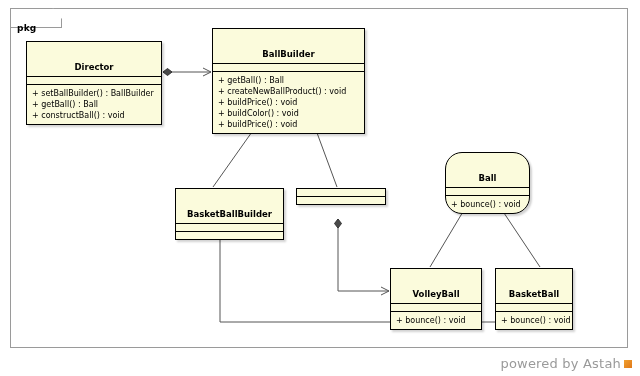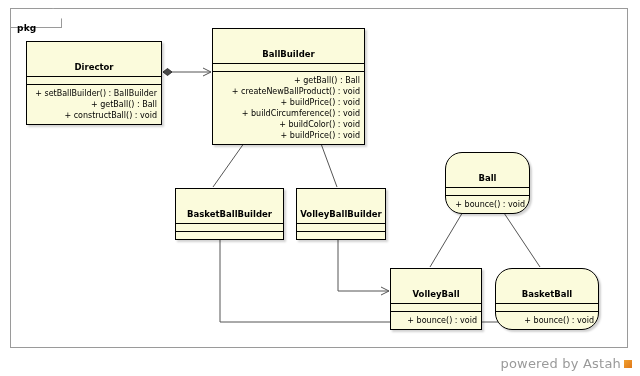--- a/index.html
+++ b/index.html
@@ -63,21 +63,20 @@
     font-size: 8.5px;
     font-weight: bold;
     color: #000000;
     padding: 20px 2px 4px 2px;
     line-height: 10px;
     border-bottom: 1px solid #000000;
   }
   .cls-compartment {
     border-bottom: 1px solid #000000;
     padding: 3px 4px 3px 5px;
-    text-align: right;
   }
   .cls-compartment:last-child {
     border-bottom: none;
   }
   .cls-compartment.empty {
     height: 7px;
     padding: 0;
   }
   .member {
     font-size: 8px;
@@ -183,55 +182,53 @@
     </div>
   </div>
 
   <div class="umlclass" style="left:212px; top:28px; width:153px;">
     <div class="cls-name">BallBuilder</div>
     <div class="cls-compartment empty"></div>
     <div class="cls-compartment">
       <div class="member">+ getBall() : Ball</div>
       <div class="member">+ createNewBallProduct() : void</div>
       <div class="member">+ buildPrice() : void</div>
-      <div class="member">+ buildCircumference() : void</div>
       <div class="member">+ buildColor() : void</div>
       <div class="member">+ buildPrice() : void</div>
     </div>
   </div>
 
   <div class="umlclass" style="left:175px; top:188px; width:109px;">
     <div class="cls-name">BasketBallBuilder</div>
     <div class="cls-compartment empty"></div>
     <div class="cls-compartment empty"></div>
   </div>
 
   <div class="umlclass" style="left:296px; top:188px; width:90px;">
-    <div class="cls-name">VolleyBallBuilder</div>
     <div class="cls-compartment empty"></div>
     <div class="cls-compartment empty"></div>
   </div>
 
   <div class="umlclass" style="left:445px; top:152px; width:85px;border-radius:17px;">
     <div class="cls-name">Ball</div>
     <div class="cls-compartment empty"></div>
     <div class="cls-compartment">
       <div class="member">+ bounce() : void</div>
     </div>
   </div>
 
   <div class="umlclass" style="left:390px; top:268px; width:92px;">
     <div class="cls-name">VolleyBall</div>
     <div class="cls-compartment empty"></div>
     <div class="cls-compartment">
       <div class="member">+ bounce() : void</div>
     </div>
   </div>
 
-  <div class="umlclass" style="left:495px; top:268px; width:104px;border-radius:17px;">
+  <div class="umlclass" style="left:495px; top:268px; width:78px;">
     <div class="cls-name">BasketBall</div>
     <div class="cls-compartment empty"></div>
     <div class="cls-compartment">
       <div class="member">+ bounce() : void</div>
     </div>
   </div>
 
   <div id="watermark">
     <span>powered by Astah</span>
     <span id="astah-mark"></span>

